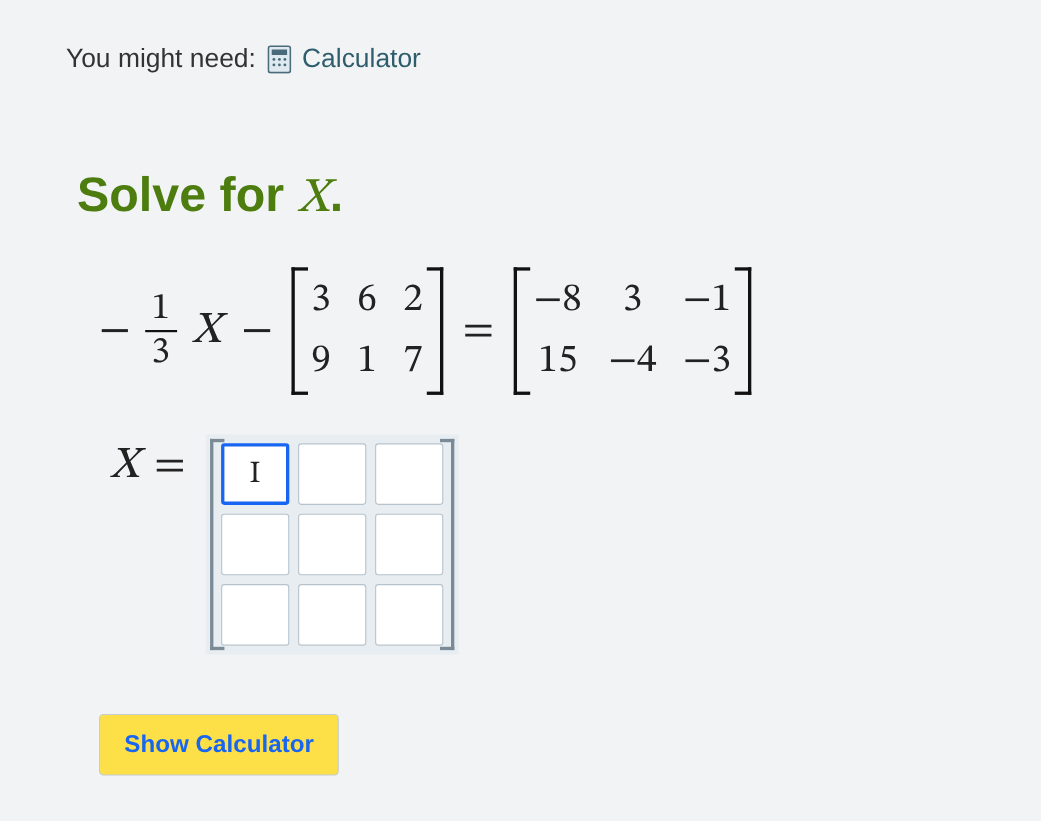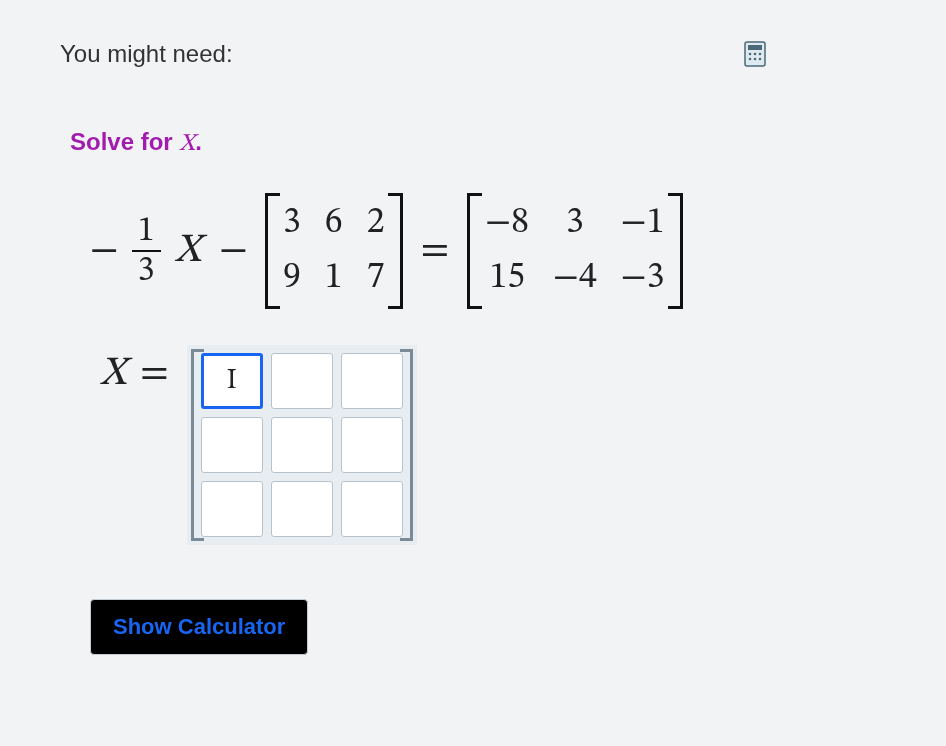--- a/index.html
+++ b/index.html
@@ -14,42 +14,42 @@
     overflow: hidden;
   }
   .page {
     padding: 40px 60px 40px 60px;
     position: relative;
   }
   .hint-row {
     display: flex;
     align-items: center;
     gap: 10px;
-    justify-content: space-between;
+    justify-content: flex-start;
     margin-right: 120px;
     margin-top: 0;
     font-size: 24px;
     color: #333;
   }
   .hint-label { color: #333; }
   .calc-icon {
     width: 22px;
     height: 26px;
     display: inline-block;
   }
   .calc-link {
     color: #2e5d6e;
     text-decoration: none;
   }
   .prompt {
-    font-size: 24px;
+    font-size: 44px;
     font-weight: 700;
-    margin-top: 60px;
+    margin-top: 85px;
     margin-left: 10px;
-    color: #a21caf;
+    color: #4d7c0f;
   }
   .prompt .mi { font-style: italic; font-family: "STIX Two Math", "Cambria Math", "Times New Roman", serif; font-weight: 500;}
   .equation {
     margin-top: 34px;
     margin-left: 30px;
     display: flex;
     align-items: center;
     font-family: "STIX Two Math", "Cambria Math", "Times New Roman", serif;
     font-size: 40px;
     gap: 14px;
@@ -129,21 +129,21 @@
     color: #222;
   }
   .cell.active {
     border: 3px solid #1865f2;
     line-height: 48px;
   }
   .show-calc {
     margin-top: 54px;
     margin-left: 30px;
     display: inline-block;
-    background: #000000;
+    background: #fde047;
     border: 1px solid #c6cdd2;
     border-radius: 4px;
     padding: 14px 22px;
     font-size: 22px;
     font-weight: 700;
     color: #1865f2;
     cursor: pointer;
     font-family: -apple-system, "Helvetica Neue", Arial, sans-serif;
   }
   .minus { letter-spacing: -1px; }
@@ -160,20 +160,21 @@
         <rect x="1" y="1" width="20" height="24" rx="2" fill="#dfeaf0" stroke="#4a6a7a" stroke-width="1.5"></rect>
         <rect x="4" y="4" width="14" height="5" fill="#4a6a7a"></rect>
         <circle cx="6" cy="13" r="1.3" fill="#4a6a7a"></circle>
         <circle cx="11" cy="13" r="1.3" fill="#4a6a7a"></circle>
         <circle cx="16" cy="13" r="1.3" fill="#4a6a7a"></circle>
         <circle cx="6" cy="18" r="1.3" fill="#4a6a7a"></circle>
         <circle cx="11" cy="18" r="1.3" fill="#4a6a7a"></circle>
         <circle cx="16" cy="18" r="1.3" fill="#4a6a7a"></circle>
       </svg>
     </span>
+    <a href="#" class="calc-link">Calculator</a>
   </div>
 
   <div class="prompt">
     <span>Solve for </span><span class="mi">X</span><span>.</span>
   </div>
 
   <div class="equation">
     <span class="minus">−</span>
     <span class="frac">
       <span class="num">1</span>

